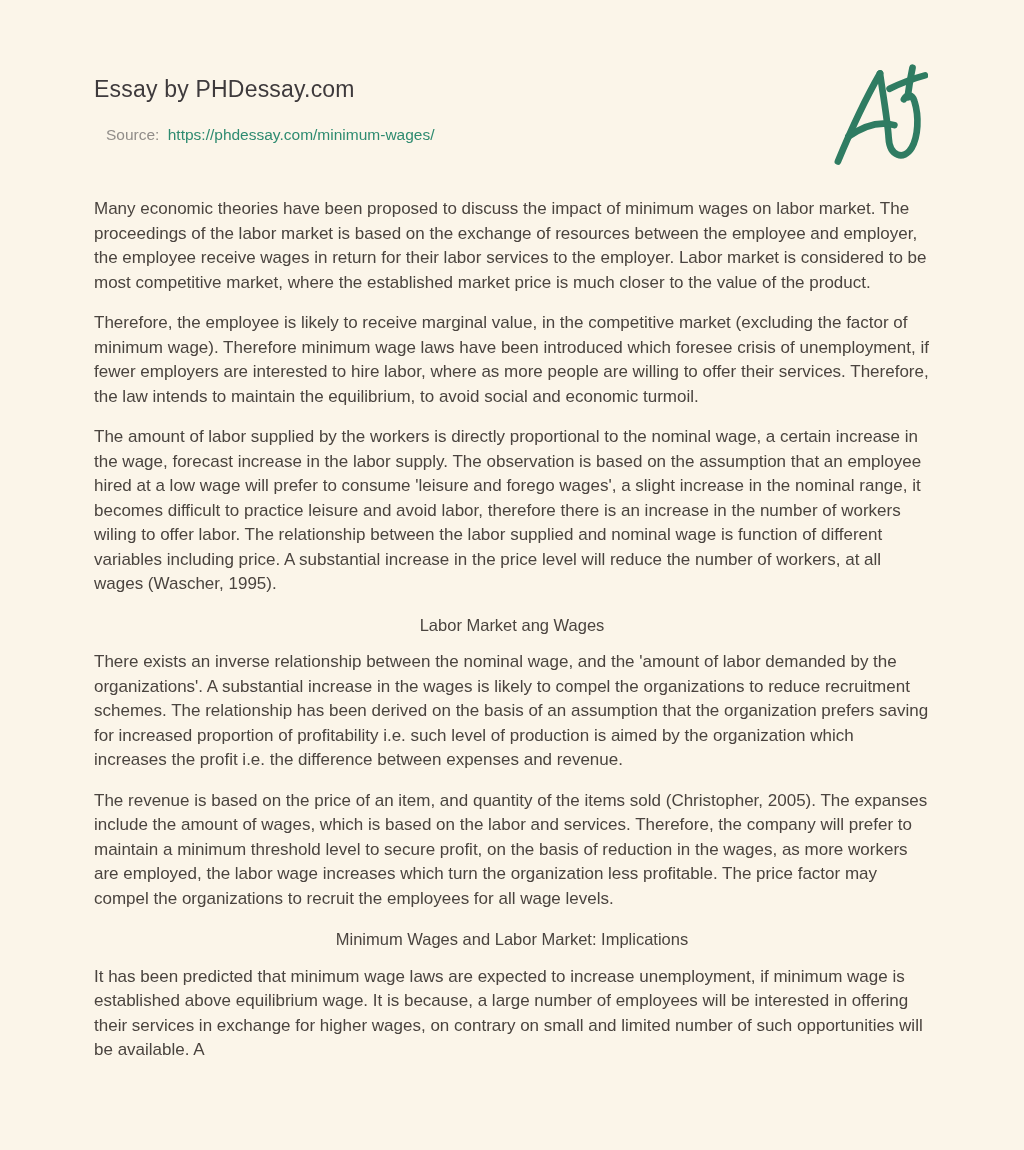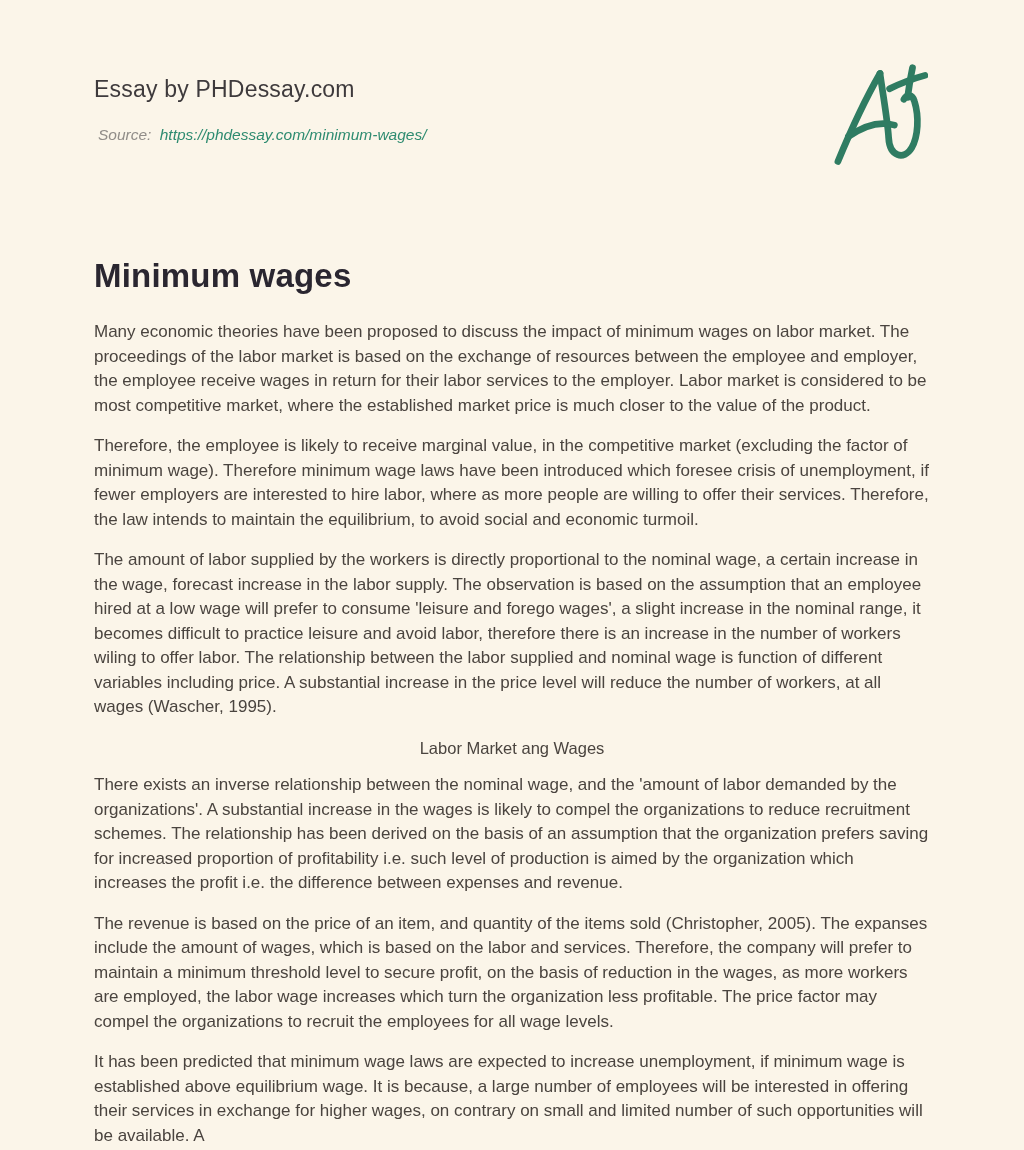--- a/index.html
+++ b/index.html
@@ -27,22 +27,21 @@
   .site-title {
     font-size: 23px;
     font-weight: 400;
     color: #3e3a3c;
     margin: 0 0 23px 0;
     letter-spacing: 0.2px;
   }
   .source-line {
     font-size: 15.5px;
     color: #918d89;
-    margin: 4px;
-    font-style: italic;
+    margin: 12px;
   }
   .source-line a {
     color: #2e8b70;
     text-decoration: none;
     margin-left: 4px;
   }
   .logo {
     margin-top: -14px;
     margin-right: 2px;
   }
@@ -92,30 +91,30 @@
           <path d="M50 12 C54 40 58 62 59 79 C60 99 75 103 83 90 C90 78 91 57 86 41 C84 34 78 33 75 39"></path>
           <path d="M17 78 C34 66 51 62 65 66"></path>
           <path d="M84 6 C82 16 80 27 79 37"></path>
           <path d="M60 28 C74 21 86 17 97 14"></path>
         </g>
       </svg>
     </div>
   </header>
 
   <article>
-    <h2 class="essay-title">Minimum wages</h2>
 
     <div class="essay-body">
       <p>Many economic theories have been proposed to discuss the impact of minimum wages on labor market. The proceedings of the labor market is based on the exchange of resources between the employee and employer, the employee receive wages in return for their labor services to the employer. Labor market is considered to be most competitive market, where the established market price is much closer to the value of the product.</p>
       <p>Therefore, the employee is likely to receive marginal value, in the competitive market (excluding the factor of minimum wage). Therefore minimum wage laws have been introduced which foresee crisis of unemployment, if fewer employers are interested to hire labor, where as more people are willing to offer their services. Therefore, the law intends to maintain the equilibrium, to avoid social and economic turmoil.</p>
       <p>The amount of labor supplied by the workers is directly proportional to the nominal wage, a certain increase in the wage, forecast increase in the labor supply. The observation is based on the assumption that an employee hired at a low wage will prefer to consume 'leisure and forego wages', a slight increase in the nominal range, it becomes difficult to practice leisure and avoid labor, therefore there is an increase in the number of workers wiling to offer labor. The relationship between the labor supplied and nominal wage is function of different variables including price. A substantial increase in the price level will reduce the number of workers, at all wages (Wascher, 1995).</p>
 
       <h3>Labor Market ang Wages</h3>
 
       <p>There exists an inverse relationship between the nominal wage, and the 'amount of labor demanded by the organizations'. A substantial increase in the wages is likely to compel the organizations to reduce recruitment schemes. The relationship has been derived on the basis of an assumption that the organization prefers saving for increased proportion of profitability i.e. such level of production is aimed by the organization which increases the profit i.e. the difference between expenses and revenue.</p>
       <p>The revenue is based on the price of an item, and quantity of the items sold (Christopher, 2005). The expanses include the amount of wages, which is based on the labor and services. Therefore, the company will prefer to maintain a minimum threshold level to secure profit, on the basis of reduction in the wages, as more workers are employed, the labor wage increases which turn the organization less profitable. The price factor may compel the organizations to recruit the employees for all wage levels.</p>
 
+      <h3>Minimum Wages and Labor Market: Implications</h3>
 
       <p>It has been predicted that minimum wage laws are expected to increase unemployment, if minimum wage is established above equilibrium wage. It is because, a large number of employees will be interested in offering their services in exchange for higher wages, on contrary on small and limited number of such opportunities will be available. A</p>
     </div>
   </article>
 
 </main>
 
 </body></html>

